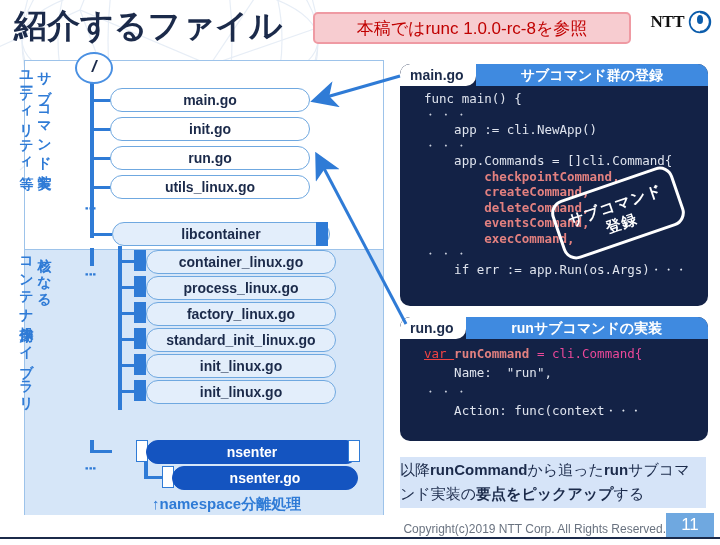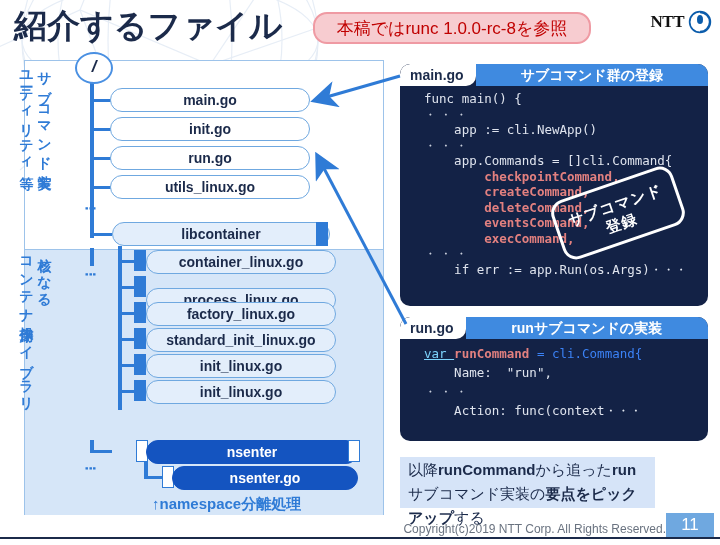--- a/index.html
+++ b/index.html
@@ -26,25 +26,25 @@
   
   .slide-title {
     position: absolute; left: 14px; top: 4px;
     font-size: 33px; font-weight: bold;
     color: #1b2a4a;
     letter-spacing: 0px;
     white-space: nowrap;
   }
   .note-callout {
     position: absolute; left: 313px; top: 12px;
-    width: 278px; height: 32px;
+    width: 318px; height: 32px;
     box-sizing: border-box;
     background: #f7ccd0;
     border: 2px solid #ef9aa3;
-    border-radius: 14px;
+    border-radius: 5px;
     color: #c00000;
     font-size: 17px;
     line-height: 30px;
     text-align: center;
     white-space: nowrap;
   }
   .ntt-logo {
     position: absolute; right: 8px; top: 10px;
     display: flex; align-items: center; gap: 4px;
   }
@@ -218,27 +218,27 @@
     text-align: center;
     line-height: 19px;
     padding-top: 10px;
     transform: rotate(-19deg);
     letter-spacing: 1px;
   }
 
   
   .summary-box {
     position: absolute; left: 400px; top: 457px;
-    width: 255px; height: 51px;
+    width: 306px; height: 51px;
     box-sizing: border-box;
     background: #d6e4f8;
     color: #1b2a4a;
     font-size: 15px;
     line-height: 24px;
-    padding: 1px 6px 0 8px;
+    padding: 1px 6px 0 0;
   }
   .summary-box b { font-weight: bold; }
 
   
   .footer-rule {
     position: absolute; left: 0; top: 537px;
     width: 720px; height: 2px; background: #1b2a4a;
   }
   .footer-copy {
     position: absolute; right: 54px; top: 522px;
@@ -336,21 +336,21 @@
   <div class="elbow" style="left:118px; top:390px; width:16px;"></div>
 
   <div class="tab-marker" style="left:134px; top:250px; height:21px;"></div>
   <div class="tab-marker" style="left:134px; top:276px; height:21px;"></div>
   <div class="tab-marker" style="left:134px; top:302px; height:21px;"></div>
   <div class="tab-marker" style="left:134px; top:328px; height:21px;"></div>
   <div class="tab-marker" style="left:134px; top:354px; height:21px;"></div>
   <div class="tab-marker" style="left:134px; top:380px; height:21px;"></div>
 
   <div class="pill lightblue" style="left:146px; top:250px; width:190px;">container_linux.go</div>
-  <div class="pill lightblue" style="left:146px; top:288px; width:190px;">process_linux.go</div>
+  <div class="pill lightblue" style="left:146px; top:276px; width:190px;">process_linux.go</div>
   <div class="pill lightblue" style="left:146px; top:302px; width:190px;">factory_linux.go</div>
   <div class="pill lightblue" style="left:146px; top:328px; width:190px;">standard_init_linux.go</div>
   <div class="pill lightblue" style="left:146px; top:354px; width:190px;">init_linux.go</div>
   <div class="pill lightblue" style="left:146px; top:380px; width:190px;">init_linux.go</div>
 
   <div class="tab-marker white-tab" style="left:136px; top:440px; height:22px;"></div>
   <div class="pill solid" style="left:146px; top:440px; width:212px;">nsenter</div>
   <div class="tab-marker white-tab" style="left:348px; top:440px; height:22px;"></div>
 
   <div class="trunk" style="left:144px; top:462px; width:4px; height:14px;"></div>
@@ -380,21 +380,21 @@
   </div>
 
   <div class="stamp"><span style="white-space:pre-line;">サブコマンド
 登録</span></div>
 
   <div class="code-panel" style="left:400px; top:317px; width:308px; height:124px;">
     <div class="code-head">
       <div class="fname">run.go</div>
       <div class="htitle">runサブコマンドの実装</div>
     </div>
-    <div class="code-body" style="line-height:19px;"><span><span style="color:#7dd3fc;text-decoration:underline;">var </span><span class="id-red">runCommand</span><span style="color:#3b82f6;"> = cli.Command{</span></span>
+    <div class="code-body" style="line-height:19px;"><span><span style="color:#ef4444;text-decoration:underline;">var </span><span class="id-red">runCommand</span><span style="color:#ec4899;"> = cli.Command{</span></span>
 <span>    Name:  "run",</span>
 <span class="dots">・・・</span>
 <span>    Action: func(context・・・</span></div>
   </div>
 
   <div class="summary-box">
     <span>以降</span><b>runCommand</b><span>から追った</span><b>run</b><span>サブコマンド実装の</span><b>要点をピックアップ</b><span>する</span>
   </div>
 
   <svg class="arrow-layer">

